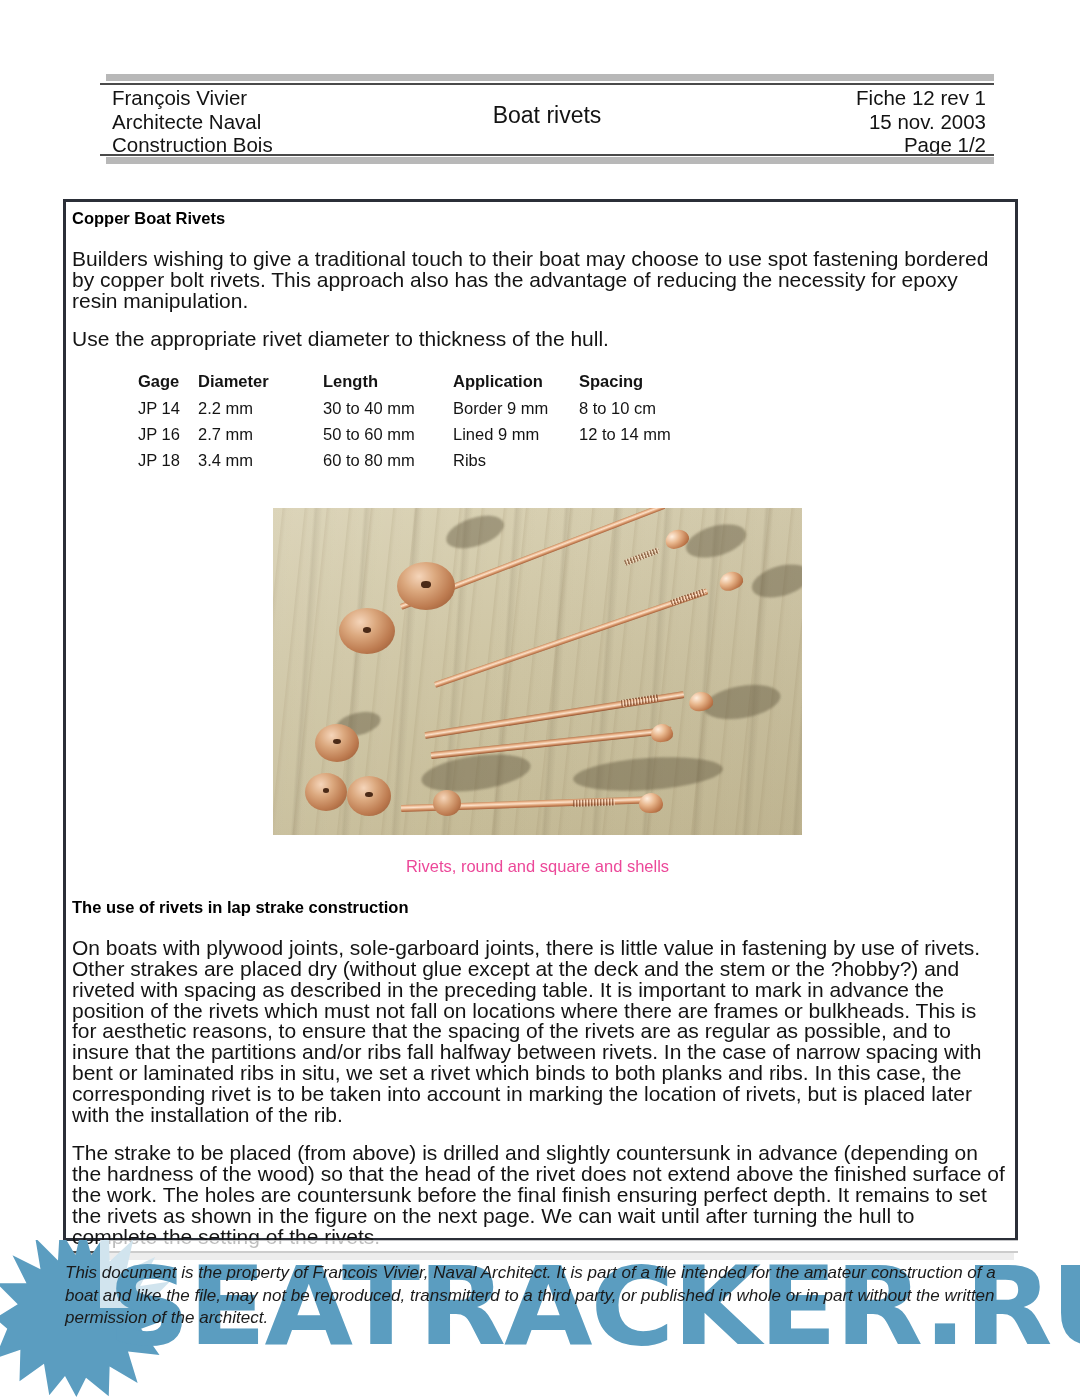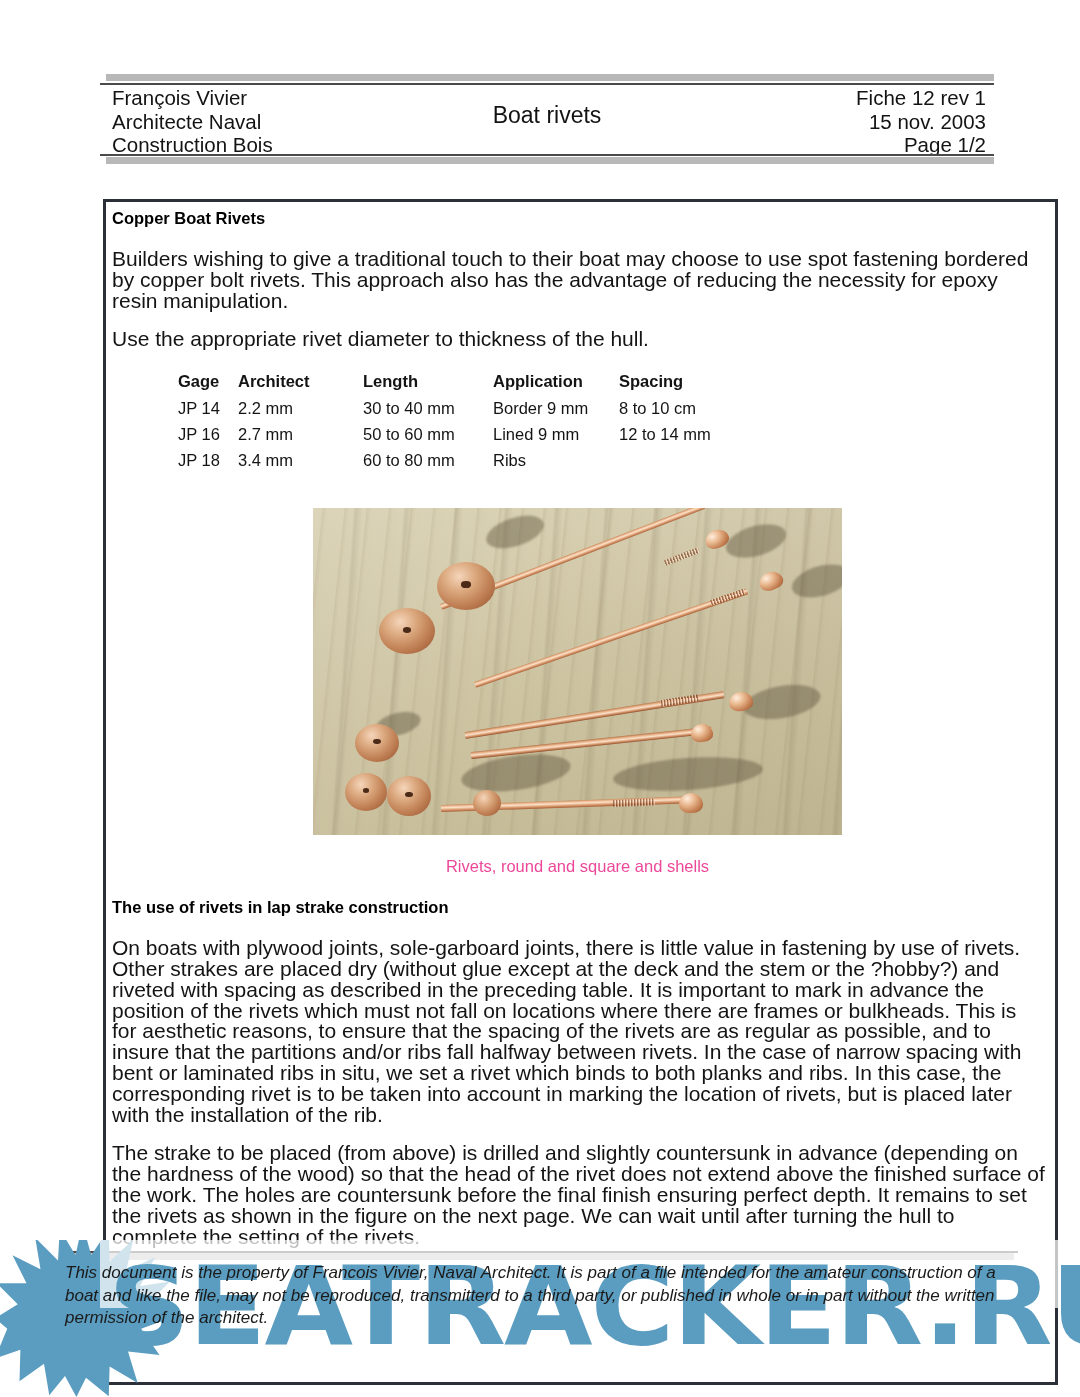--- a/index.html
+++ b/index.html
@@ -85,25 +85,24 @@
     color: #131313;
   }
   .header-right div { white-space: nowrap; }
 
   
   .content-box {
     position: absolute;
     left: 63px;
     top: 199px;
     width: 955px;
-    height: 1186px;
+    height: 1042px;
     border: 3px solid #2b2f38;
     background: #ffffff;
     padding: 6px 10px 12px 4px;
-    margin-left: 40px;
   }
   .sec-title {
     font-size: 16.5px;
     font-weight: bold;
     line-height: 20px;
     color: #000;
     margin: 0 0 0 2px;
   }
   .para {
     font-size: 21px;
@@ -329,21 +328,21 @@
   <div class="gap-md"></div>
 
   <div class="para">Use the appropriate rivet diameter to thickness of the hull.</div>
 
   <div class="gap-lg"></div>
 
   <table class="spec-table">
     <thead>
       <tr>
         <th>Gage</th>
-        <th>Architect</th>
+        <th>Diameter</th>
         <th>Length</th>
         <th>Application</th>
         <th>Spacing</th>
       </tr>
     </thead>
     <tbody>
       <tr>
         <td>JP 14</td>
         <td>2.2 mm</td>
         <td>30 to 40 mm</td>

